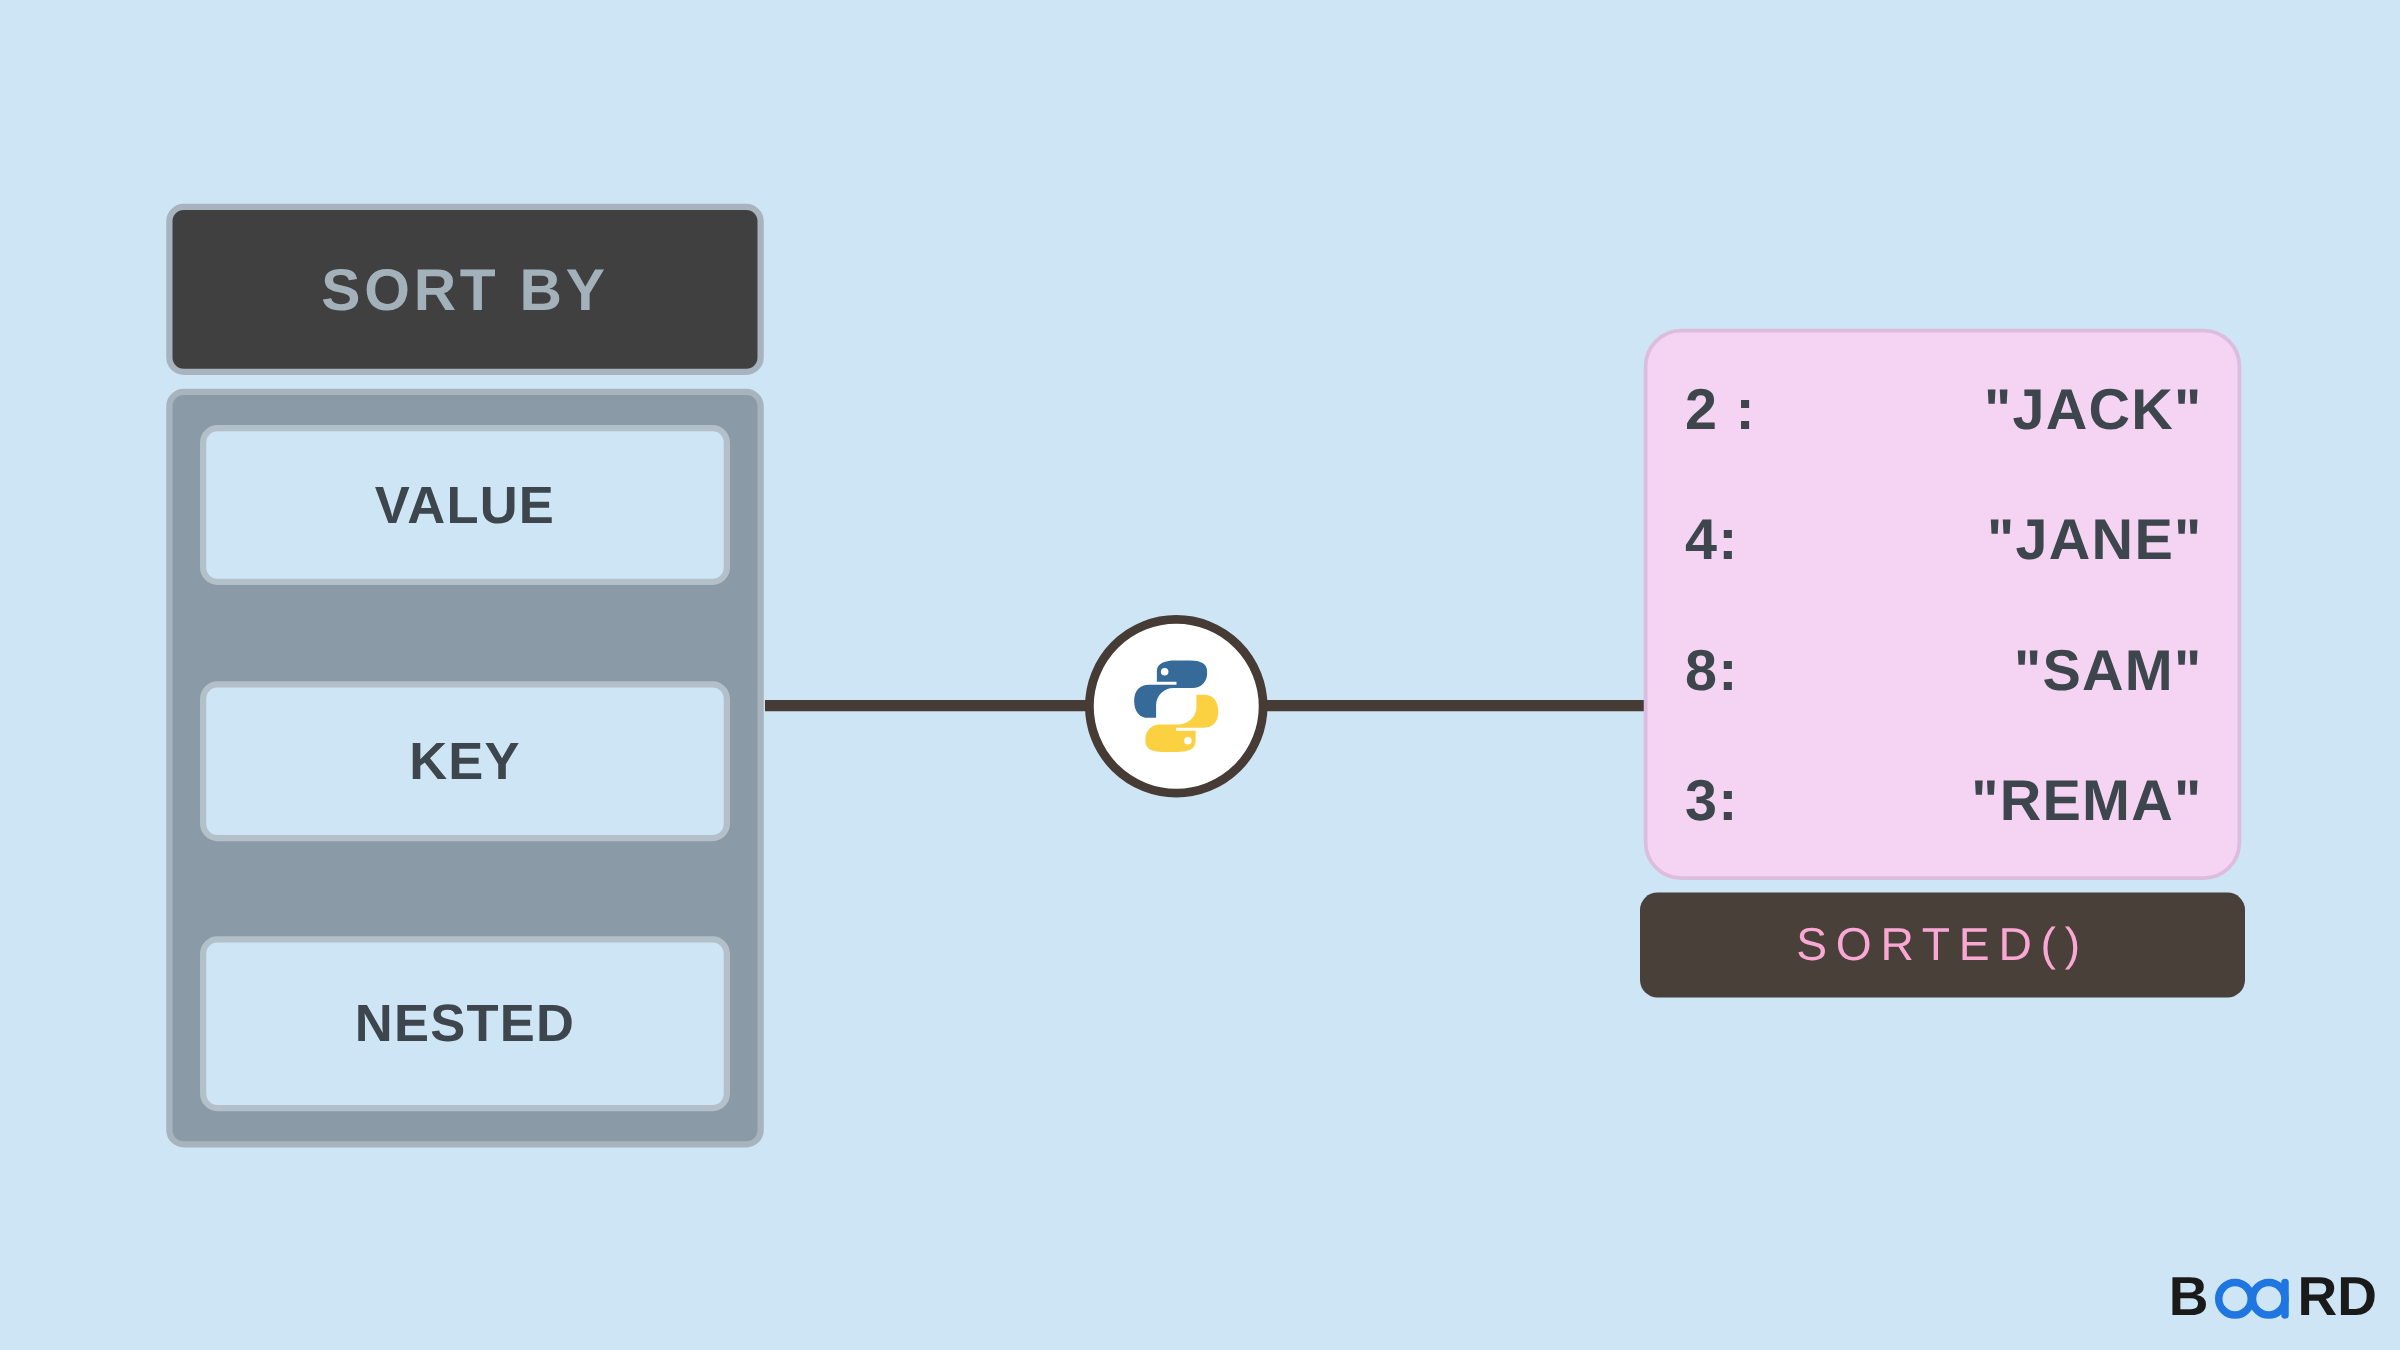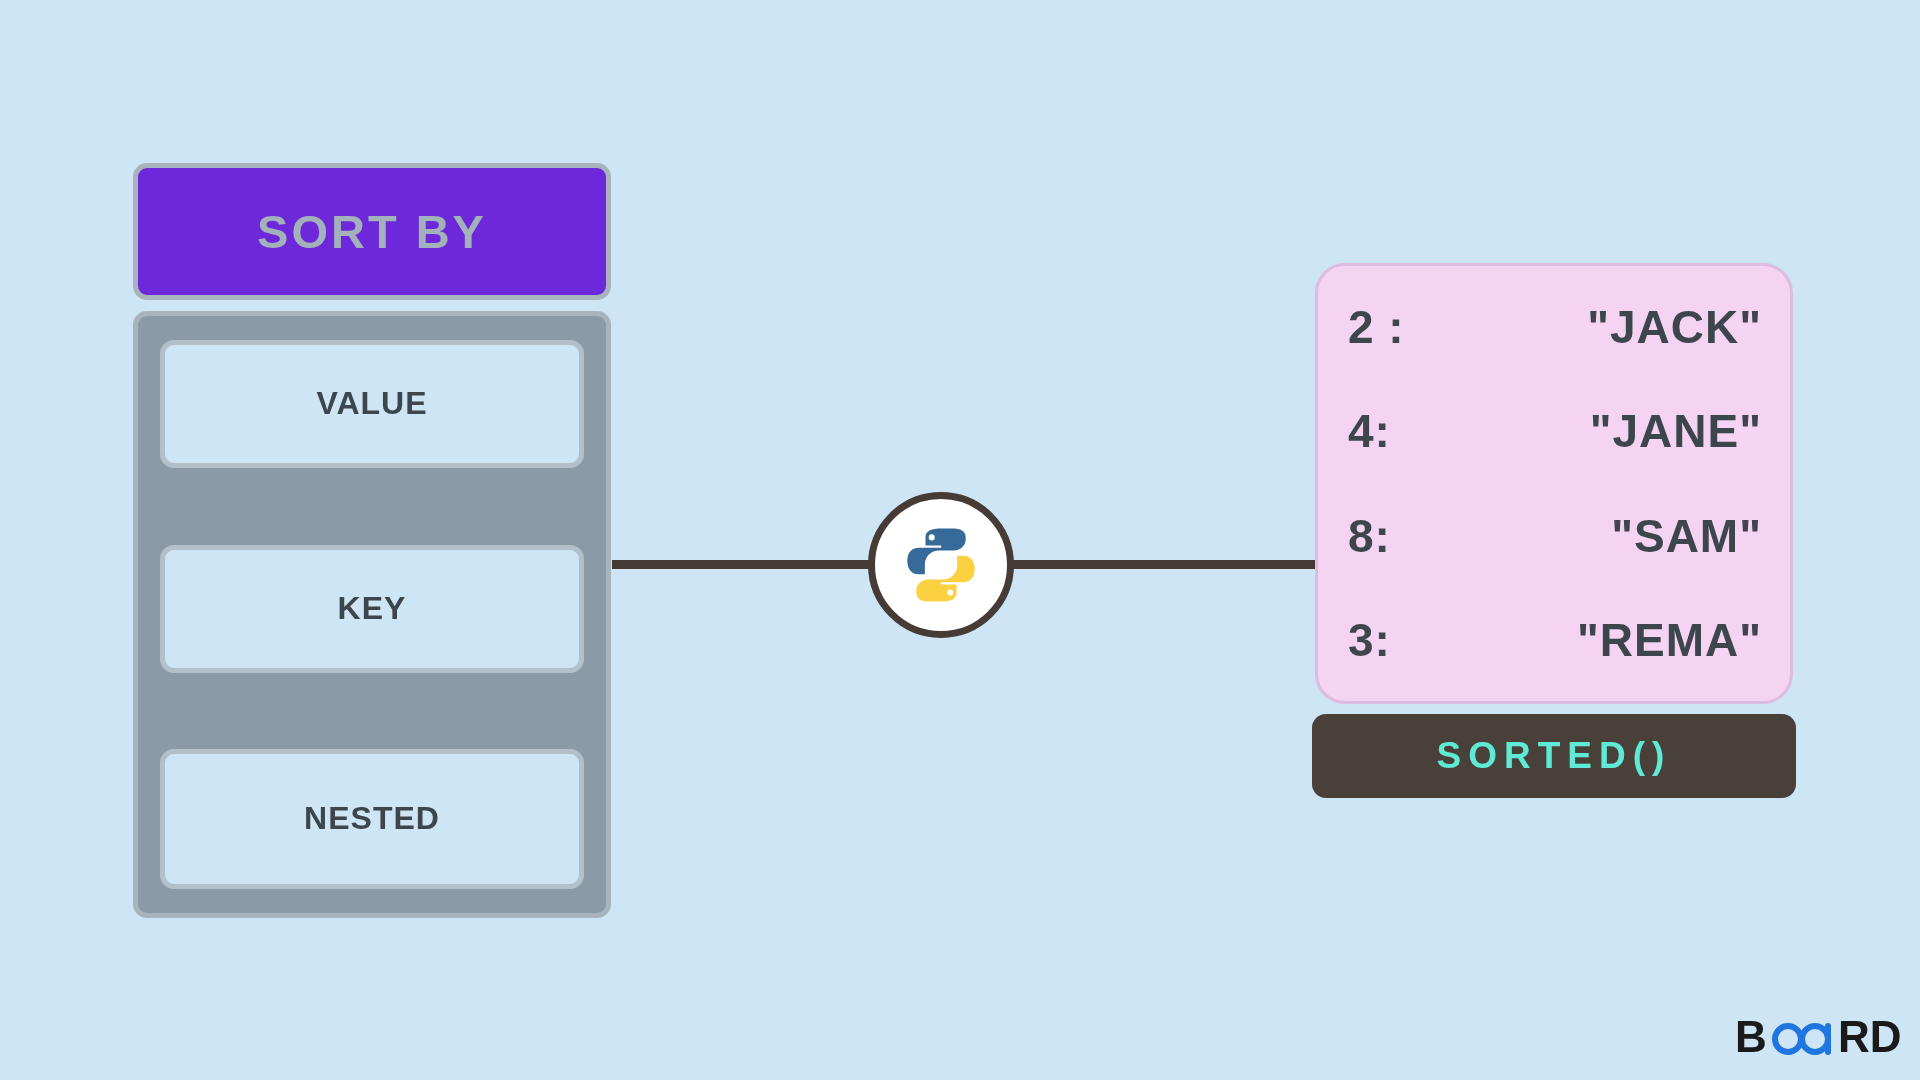--- a/index.html
+++ b/index.html
@@ -31,21 +31,21 @@
     width: 478px;
     height: 755px;
   }
 
   #sortby-header {
     position: absolute;
     left: 0;
     top: 0;
     width: 478px;
     height: 137px;
-    background: #6d28d9;
+    background: #404040;
     border: 5px solid #a7b4bd;
     border-radius: 14px;
     box-sizing: border-box;
     display: flex;
     align-items: center;
     justify-content: center;
   }
   #sortby-header .label {
     color: #a3b1bb;
     font-size: 47px;
@@ -72,21 +72,21 @@
   .option-box {
     background: #cde5f5;
     border: 5px solid #b3c0c9;
     border-radius: 14px;
     box-sizing: border-box;
     display: flex;
     align-items: center;
     justify-content: center;
     text-align: center;
     color: #3e464d;
-    font-size: 32px;
+    font-size: 42px;
     font-weight: bold;
     letter-spacing: 1px;
     line-height: 1.18;
     padding: 6px 10px;
   }
   .option-box.one-line { height: 128px; }
   .option-box.two-line { height: 140px; }
 
   
   #connector-left {
@@ -163,23 +163,23 @@
     top: 714px;
     width: 484px;
     height: 84px;
     background: #4a403a;
     border-radius: 14px;
     display: flex;
     align-items: center;
     justify-content: center;
   }
   #sorted-button .label {
-    color: #5eead4;
+    color: #f9a8d4;
     font-size: 37px;
-    font-weight: bold;
+    font-weight: normal;
     letter-spacing: 7px;
   }
 
   
   #brand-logo {
     position: absolute;
     left: 1735px;
     top: 1014px;
     height: 48px;
     display: flex;

